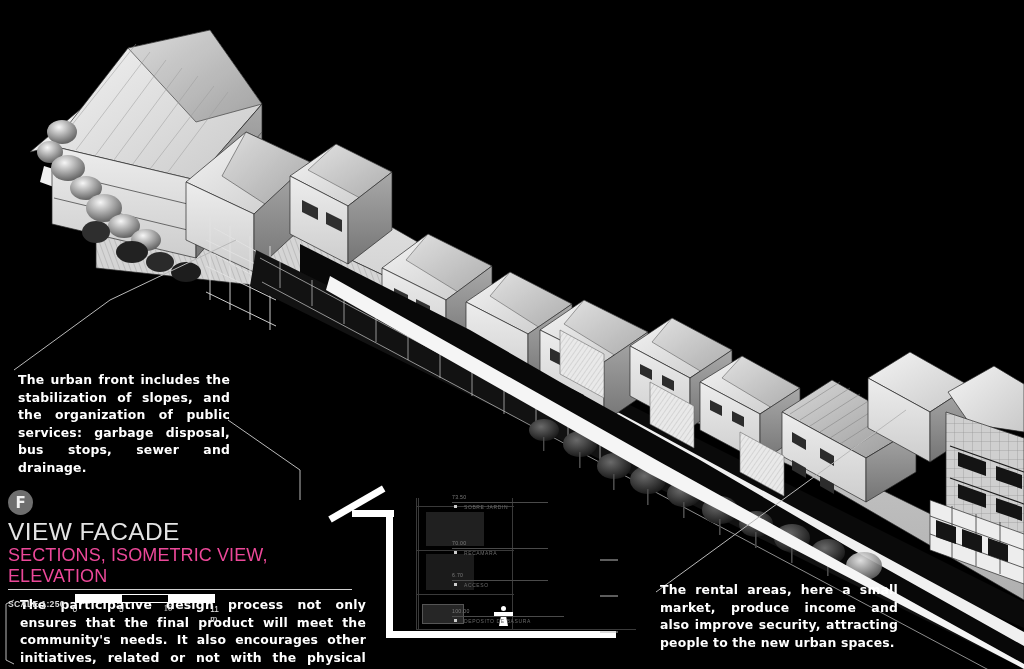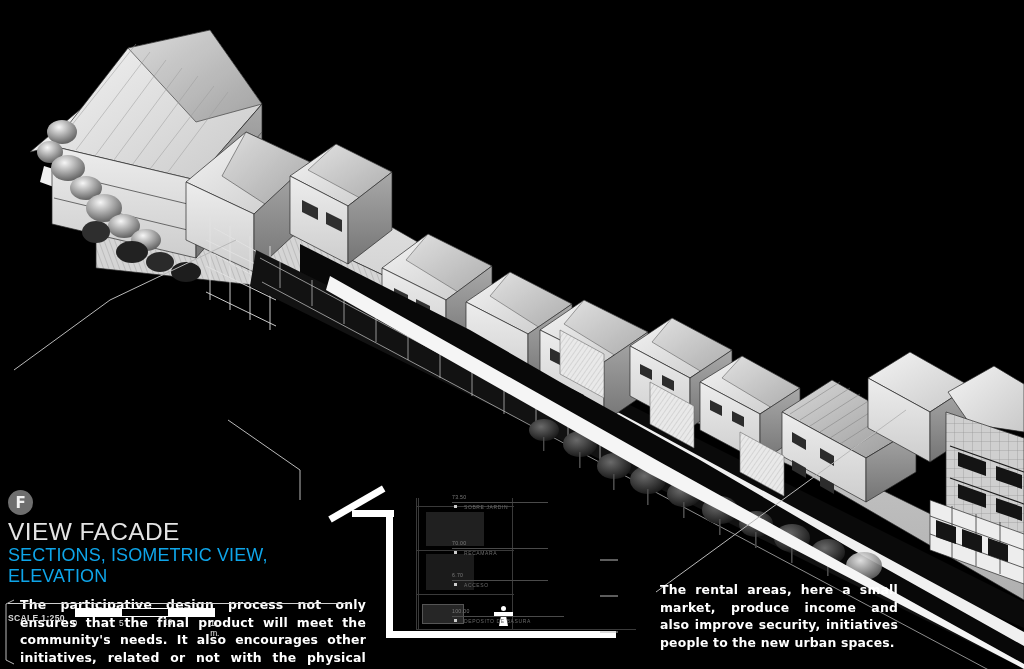--- a/index.html
+++ b/index.html
@@ -21,23 +21,23 @@
   
   #titleblock{position:absolute;left:8px;top:490px;width:360px;}
   #fbadge{
     width:25px;height:25px;border-radius:50%;background:#6e6e6e;
     display:flex;align-items:center;justify-content:center;
     color:#f2f2f2;font-size:15px;font-weight:bold;font-family:"DejaVu Sans",sans-serif;
     margin-bottom:3px;
   }
   #maintitle{color:#e4e4e4;font-size:24.5px;letter-spacing:.4px;line-height:27px;
     font-family:"Liberation Sans",sans-serif;font-weight:400;}
-  #subtitle{color:#0ea5e9;font-size:18px;letter-spacing:.1px;line-height:21px;
+  #subtitle{color:#ec4899;font-size:18px;letter-spacing:.1px;line-height:21px;
     font-family:"Liberation Sans",sans-serif;font-weight:400;
-    border-bottom:1.3px solid #cfcfcf;padding-bottom:16px;width:344px;}
+    border-bottom:1.3px solid #cfcfcf;padding-bottom:2px;width:344px;}
   #scalerow{display:flex;align-items:flex-end;margin-top:4px;}
   #scalelabel{color:#d8d8d8;font-size:8.6px;letter-spacing:.3px;font-weight:bold;
     font-family:Liberation Sans, sans-serif;padding-bottom:7px;}
   #scalebarwrap{margin-left:10px;position:relative;width:140px;}
   #scalebar{display:flex;height:9px;border:1px solid #ffffff;box-sizing:border-box;}
   #scalebar span{flex:1;}
   .sb-on{background:#ffffff;}
   .sb-off{background:#000000;}
   #scaleticks{position:relative;height:13px;}
   #scaleticks span{position:absolute;top:1px;color:#e8e8e8;font-size:8.4px;
@@ -347,27 +347,30 @@
   <svg class="abs" style="left:0;top:0;width:1024px;height:669px;pointer-events:none;">
     <g stroke="#b9b9b9" stroke-width="1" fill="none">
       <path d="M14 370 L110 300 L236 240"></path>
       <path d="M228 420 L300 470 L300 500"></path>
       <path d="M14 600 L6 604 L6 660 L14 664"></path>
       <path d="M656 592 L906 410"></path>
       <path d="M600 560 L618 560 M600 596 L618 596 M600 632 L618 632"></path>
     </g>
   </svg>
 
+  <div class="ann" style="left:18px;top:371px;width:212px;">
+    <div>The urban front includes the stabilization of slopes, and the organization of public services: garbage disposal, bus stops, sewer and drainage.</div>
+  </div>
 
   <div class="ann" style="left:20px;top:596px;width:346px;">
     <div>The participative design process not only ensures that the final product will meet the community's needs.   It also encourages other initiatives, related or not with the physical environment.</div>
   </div>
 
   <div class="ann" style="left:660px;top:581px;width:238px;">
-    <div>The rental areas, here a small market, produce income and also improve security, initiatives people to the new urban spaces.</div>
+    <div>The rental areas, here a small market, produce income and also improve security, attracting people to the new urban spaces.</div>
   </div>
 
   <div id="titleblock">
     <div id="fbadge">
       <span>F</span>
     </div>
     <div id="maintitle">VIEW FACADE</div>
     <div id="subtitle">SECTIONS, ISOMETRIC VIEW, ELEVATION</div>
 
     <div id="scalerow">

